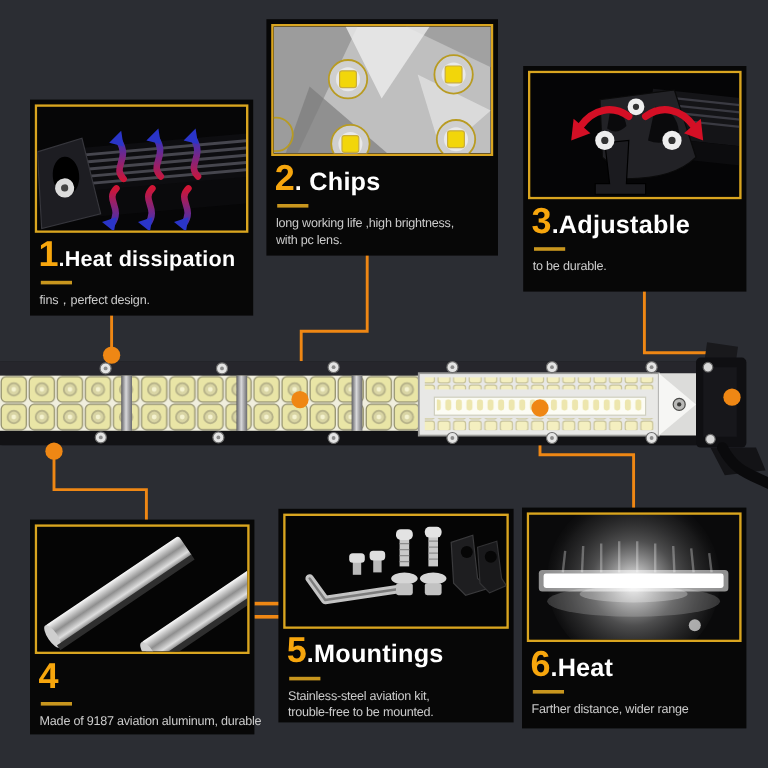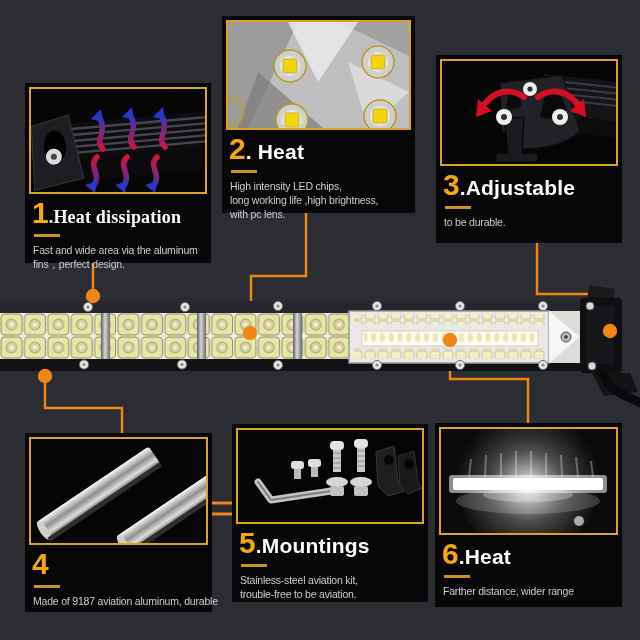--- a/index.html
+++ b/index.html
@@ -5,21 +5,21 @@
   html,body{margin:0;padding:0;}
   body{width:640px;height:640px;overflow:hidden;background:#2b2d33;font-family:"Liberation Sans",sans-serif;}
   .stage{position:relative;width:640px;height:640px;background:#2b2d33;}
   .layer-svg{position:absolute;left:0;top:0;z-index:1;}
   .panel{position:absolute;background:#070707;z-index:2;}
   .photo{margin:4px;border:2px solid #d9a520;background:#000;overflow:hidden;}
   .photo svg{display:block;}
   .titlerow{display:flex;align-items:baseline;padding:0 7px;margin-top:3px;}
   .num{font-weight:bold;font-size:30px;line-height:1;color:#f7a60d;}
   .tit{font-weight:bold;font-size:21px;line-height:1;color:#ffffff;letter-spacing:.2px;}
-  .tit.small{font-size:18px;font-family:Liberation Serif, serif;}
+  .tit.small{font-size:18px;}
   .underline{height:3px;width:26px;background:#c8961e;margin:6px 0 6px 9px;}
   .desc{padding:0 8px;color:#cbcbcb;font-size:10.5px;line-height:1.34;letter-spacing:-.2px;}
   .desc div{white-space:nowrap;}
   
   #p1{left:25px;top:83px;width:186px;height:180px;}
   #p2{left:222px;top:16px;width:193px;height:197px;}
   #p3{left:436px;top:55px;width:186px;height:188px;}
   #p4{left:25px;top:433px;width:187px;height:179px;}
   #p5{left:232px;top:424px;width:196px;height:178px;}
   #p6{left:435px;top:423px;width:187px;height:184px;}
@@ -182,21 +182,20 @@
             <polygon points="114,96 124,104 126,92"></polygon>
         </g>
       </svg>
     </div>
     <div class="titlerow">
       <span class="num">1</span>
       <span class="tit small">.Heat dissipation</span>
     </div>
     <div class="underline"></div>
     <div class="desc">
-      <div>Fast and wide area via the aluminum</div>
       <div>fins，perfect design.</div>
     </div>
   </div>
 
   <div class="panel" id="p2">
     <div class="photo" style="height:106px">
       <svg width="181" height="106" viewBox="0 0 181 106" preserveAspectRatio="none">
         <rect width="181" height="106" fill="#bfbfbf"></rect>
         <polygon points="0,0 70,0 20,106 0,106" fill="#8d8d8d" opacity=".7"></polygon>
         <polygon points="110,0 181,0 181,34" fill="#9a9a9a" opacity=".8"></polygon>
@@ -223,25 +222,24 @@
               <circle r="16" fill="#cfcfcf" stroke="#b89b22" stroke-width="1.5"></circle>
               <circle r="10" fill="#e9e9e9"></circle>
               <rect x="-7" y="-7" width="14" height="14" rx="2" fill="#f2d60a" stroke="#c9ad3c"></rect>
             </g>
           <circle cx="2" cy="90" r="14" fill="none" stroke="#b89b22" stroke-width="1.5"></circle>
         </g>
       </svg>
     </div>
     <div class="titlerow">
       <span class="num">2</span>
-      <span class="tit">. Heat</span>
-    </div>
-    <div class="underline"></div>
-    <div class="desc">
-      <div>High intensity LED chips,</div>
+      <span class="tit">. Chips</span>
+    </div>
+    <div class="underline"></div>
+    <div class="desc">
       <div>long working life ,high brightness,</div>
       <div>with pc lens.</div>
     </div>
   </div>
 
   <div class="panel" id="p3">
     <div class="photo" style="height:103px">
       <svg width="174" height="103" viewBox="0 0 174 103" preserveAspectRatio="none">
         <rect width="174" height="103" fill="#050506"></rect>
         <g transform="rotate(6 130 35)">
@@ -359,21 +357,21 @@
         </g>
       </svg>
     </div>
     <div class="titlerow">
       <span class="num">5</span>
       <span class="tit">.Mountings</span>
     </div>
     <div class="underline"></div>
     <div class="desc">
       <div>Stainless-steel aviation kit,</div>
-      <div>trouble-free to be aviation.</div>
+      <div>trouble-free to be mounted.</div>
     </div>
   </div>
 
   <div class="panel" id="p6">
     <div class="photo" style="height:104px">
       <svg width="175" height="104" viewBox="0 0 175 104" preserveAspectRatio="none">
         <defs>
           <radialGradient id="glow" cx="50%" cy="52%" r="55%">
             <stop offset="0" stop-color="#ffffff" stop-opacity=".95"></stop>
             <stop offset=".45" stop-color="#cccccc" stop-opacity=".35"></stop>

